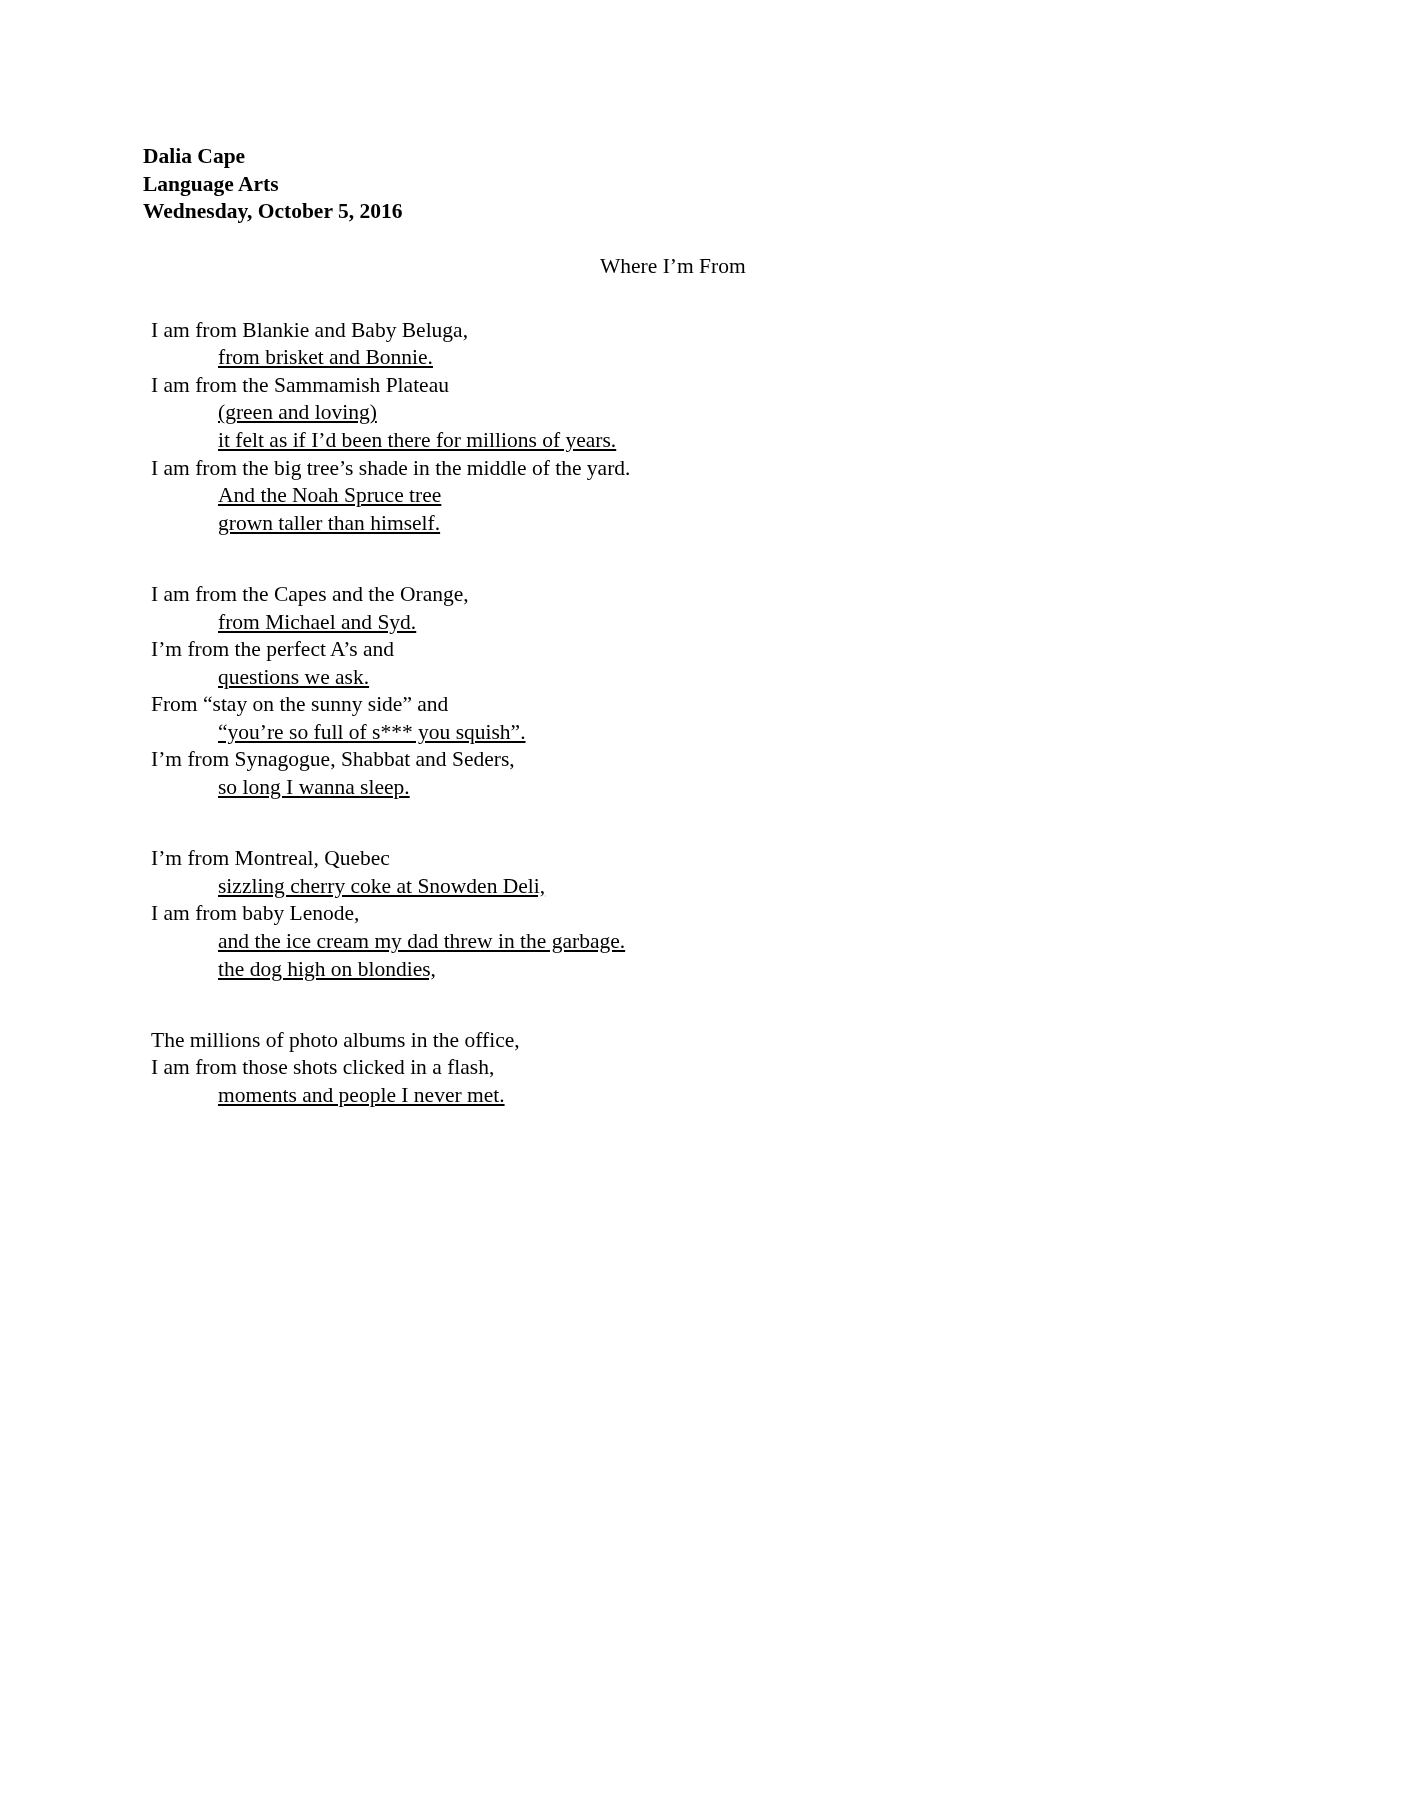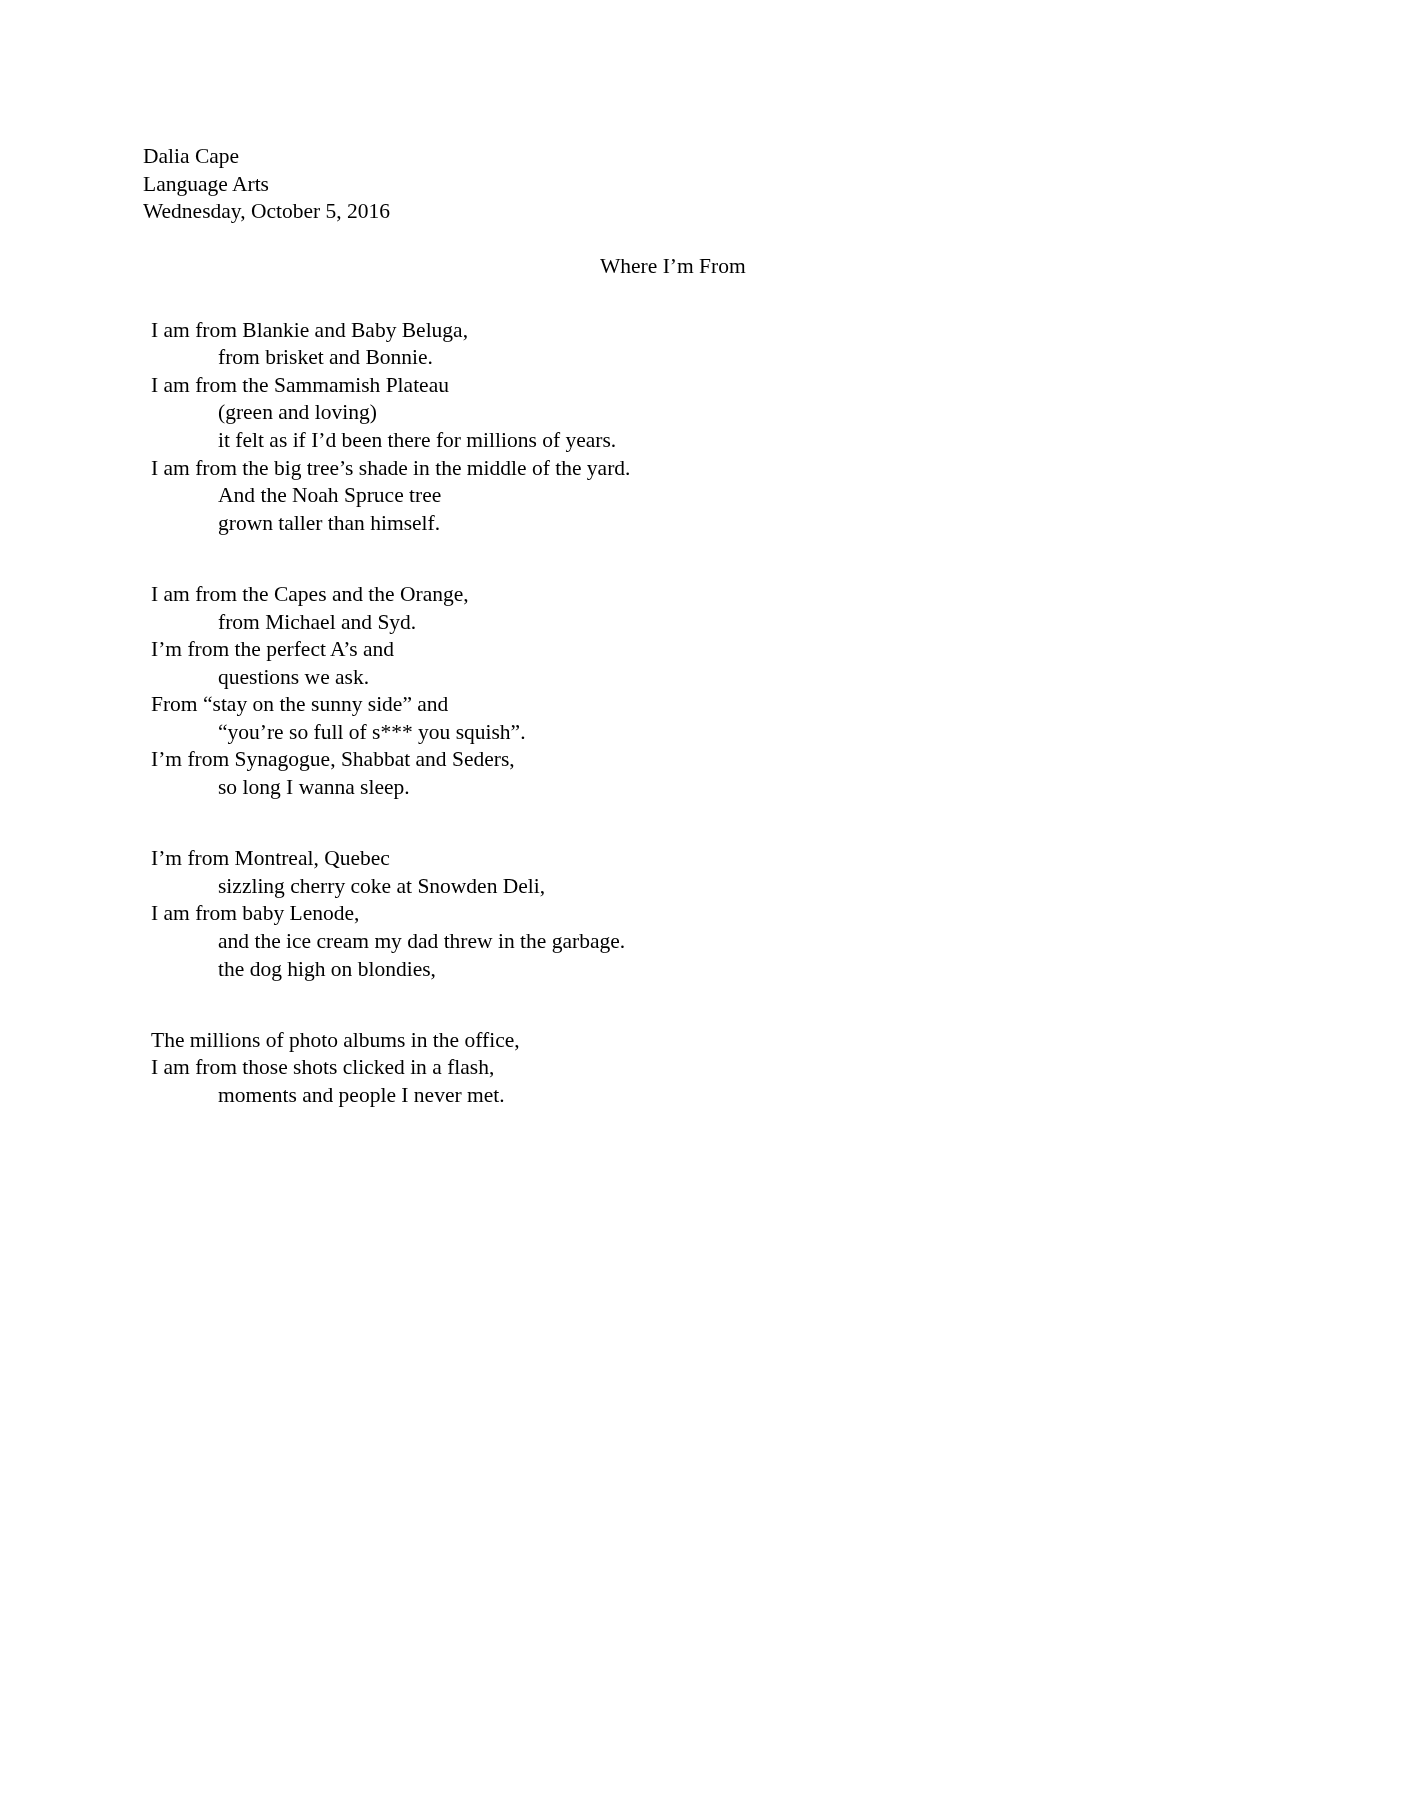--- a/index.html
+++ b/index.html
@@ -28,38 +28,40 @@
     top: 143px;
     width: 1120px;
     font-size: 21.5px;
     line-height: 27.6px;
   }
   .heading-block {
     margin: 0;
   }
   .heading-line {
     white-space: pre;
+    font-weight: bold;
   }
   .blank-line {
     height: 27.6px;
     line-height: 27.6px;
     white-space: pre;
   }
   .poem-title {
     white-space: pre;
     padding-left: 457px;
   }
   .stanza {
     margin: 8px;
   }
   .poem-line {
     white-space: pre;
   }
   .poem-line.indent-1 {
     padding-left: 67px;
+    text-decoration: underline;
   }
 </style>
 </head>
 <body>
 
 <div class="page">
   <div class="doc-body">
 
     <div class="heading-block">
       <div class="heading-line">Dalia Cape</div>

